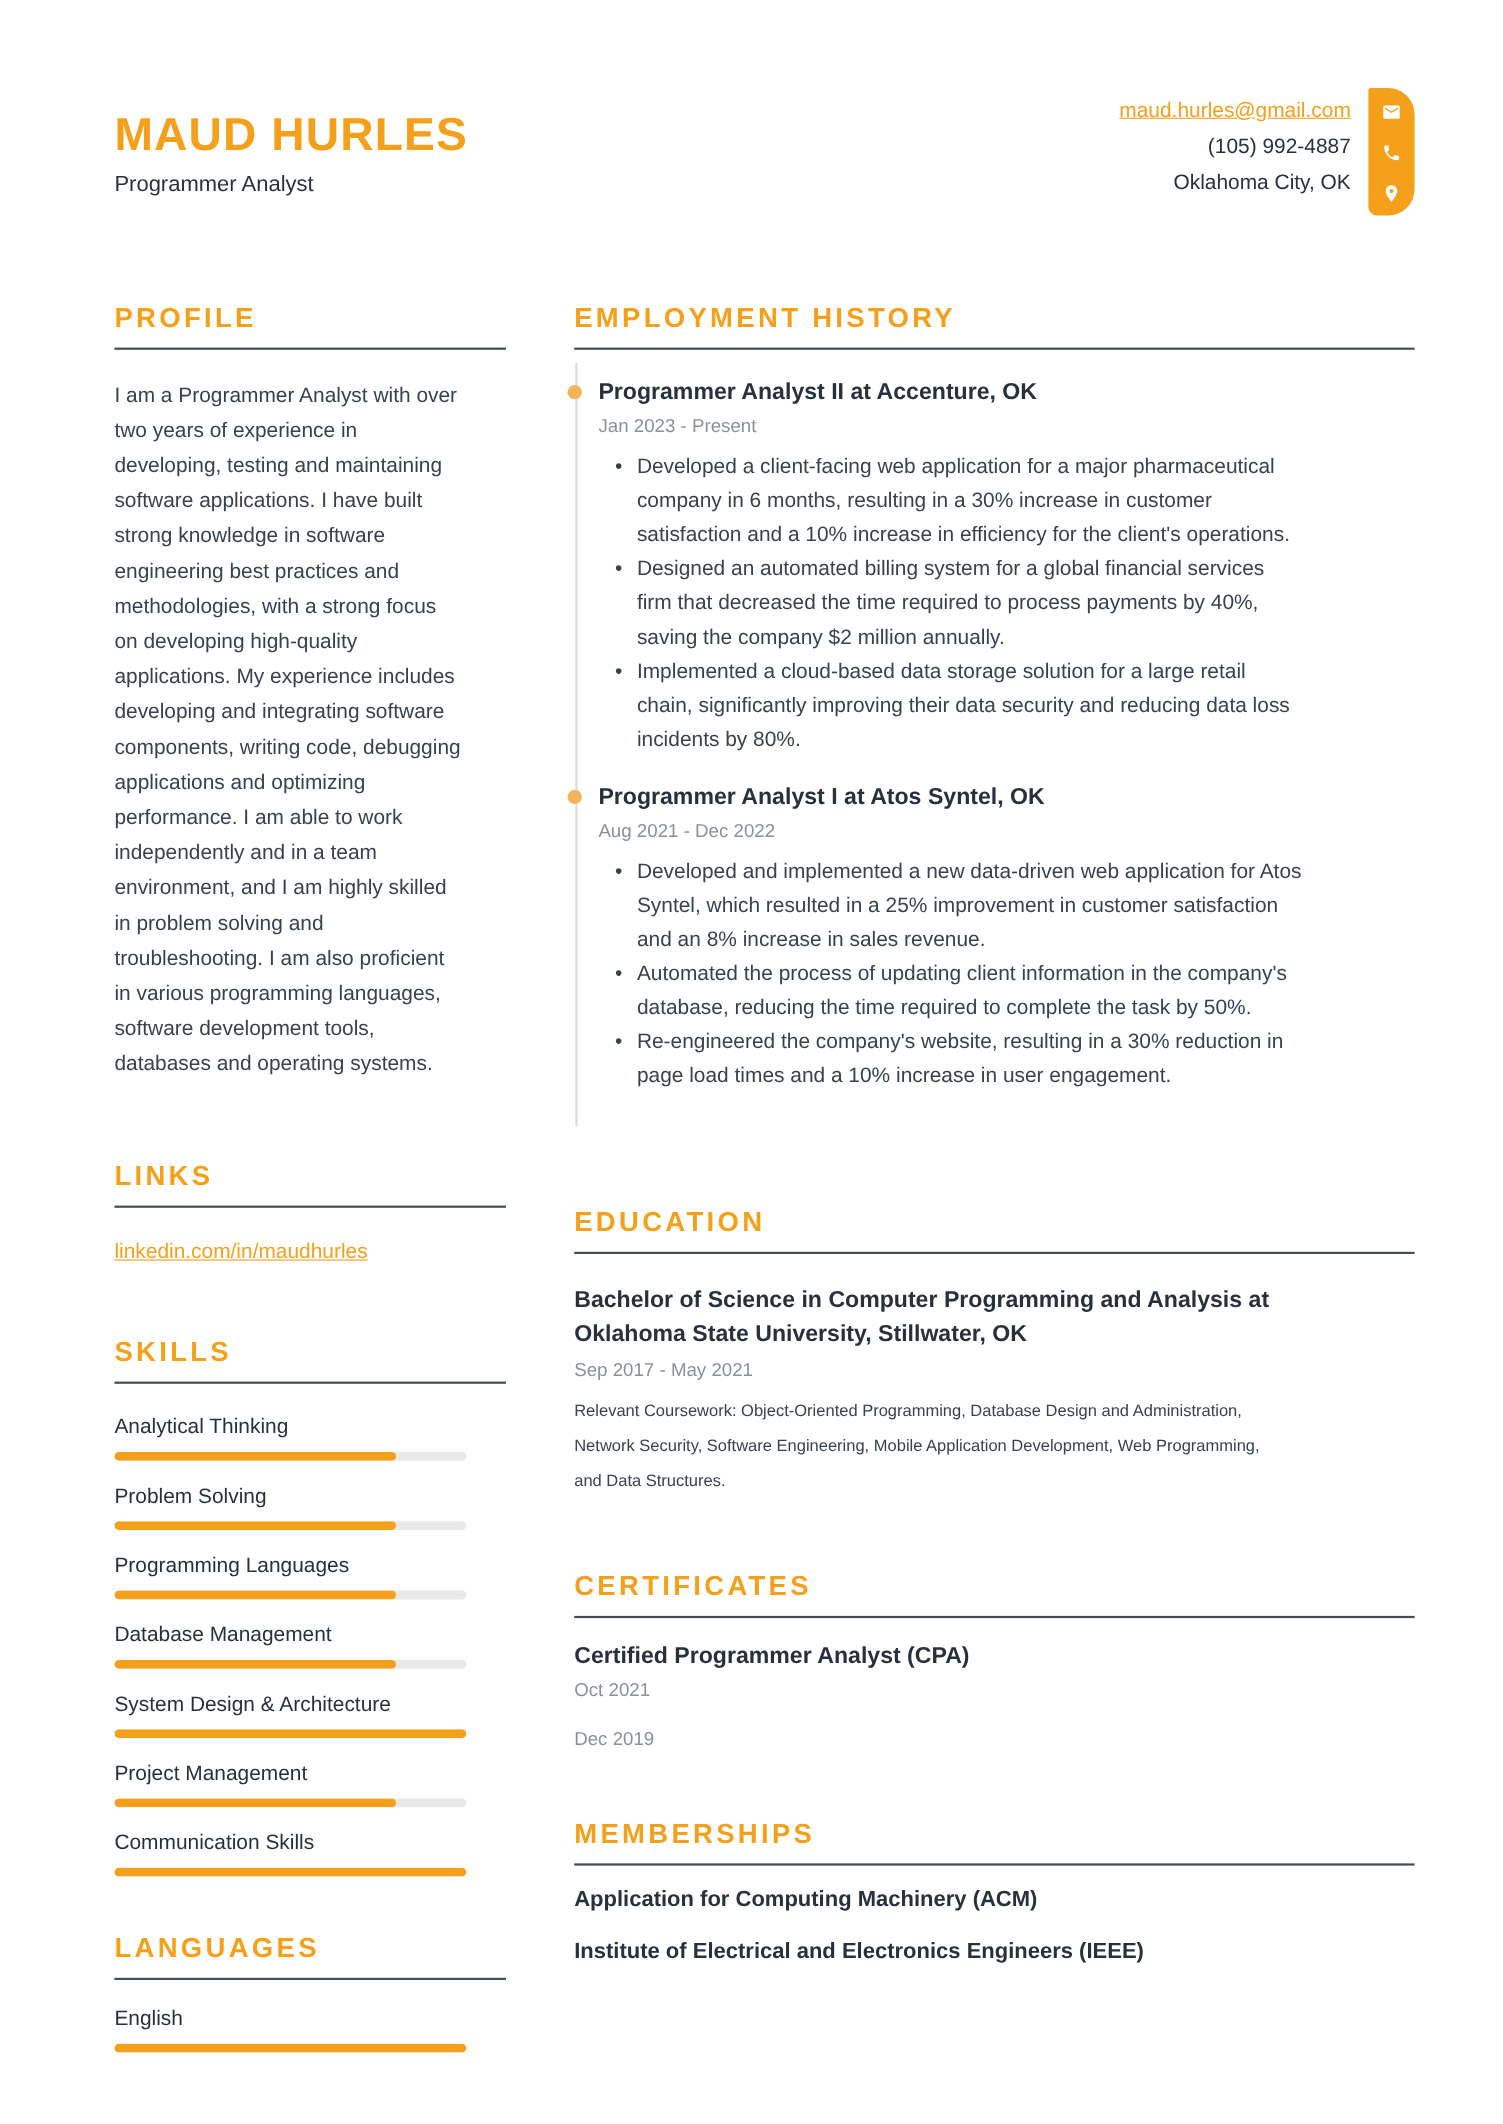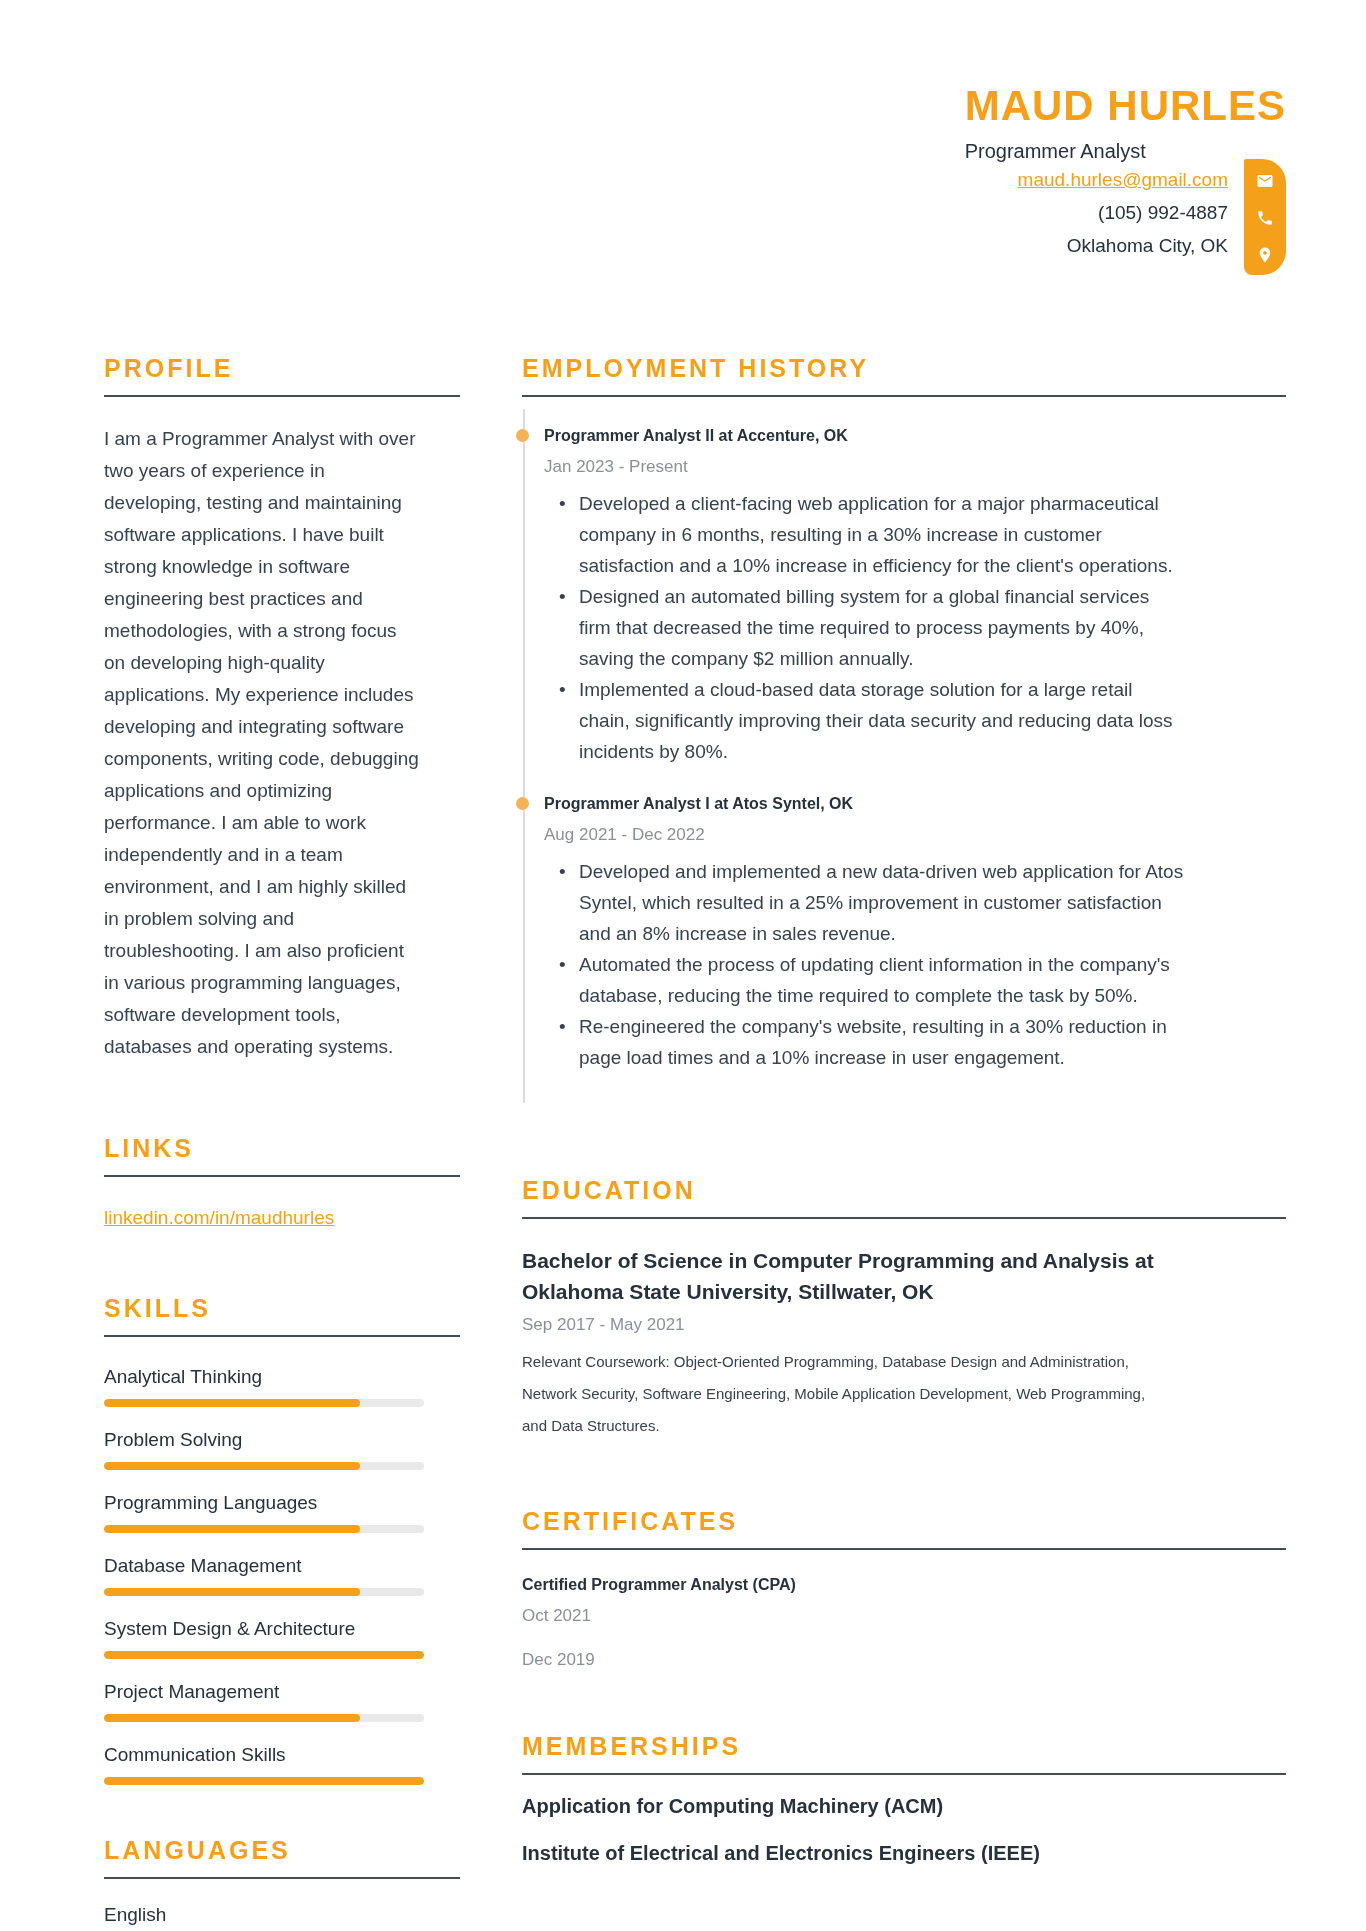--- a/index.html
+++ b/index.html
@@ -5,21 +5,21 @@
   :root{
     --accent:#F5A01B; --dot:#F4B35A; --dark:#26313C; --body:#37424D;
     --muted:#8A9098; --rule:#444C54; --track:#E9E9EA; --timeline:#D9DBDE;
   }
   *{margin:0;padding:0;box-sizing:border-box;}
   html,body{background:#fff;}
   body{font-family:"Liberation Sans", sans-serif;color:var(--body);}
   .page{width:1366px;height:1931px;background:#fff;padding:84px 80px 0 104px;overflow:hidden;position:relative;}
 
   
-  .header{display:flex;justify-content:space-between;align-items:flex-end;flex-direction:column;}
+  .header{display:flex;justify-content:space-between;align-items:center;}
   .name{font-size:42px;font-weight:700;color:var(--accent);letter-spacing:1px;line-height:1.05;}
   .subtitle{font-size:20px;color:var(--dark);margin-top:12px;}
   .contact-wrap{display:flex;align-items:flex-start;gap:16px;}
   .contact-text{text-align:right;font-size:19px;line-height:33px;color:var(--dark);}
   .contact-text a{color:var(--accent);}
   .icon-box{background:var(--accent);width:42px;padding:13px 0 11px;display:flex;flex-direction:column;align-items:center;gap:19px;border-radius:2px 24px 24px 8px;margin-top:-4px;}
   .cicon{display:flex;}
   .cicon svg{width:18px;height:18px;fill:#fff;}
 
   
@@ -39,21 +39,21 @@
   .skill-label{font-size:19px;line-height:24px;color:var(--dark);}
   .bar-track{width:320px;height:8px;border-radius:4px;background:var(--track);margin-top:10px;overflow:hidden;}
   .bar-fill{height:100%;border-radius:4px;background:var(--accent);}
   .sec-languages{margin-top:50px;}
   .sec-languages .skill-list{margin-top:24px;}
 
   
   .timeline{margin-top:12px;border-left:2px solid var(--timeline);padding:14px 0 6px 19px;margin-left:1px;}
   .job{position:relative;margin-bottom:24px;}
   .tdot{position:absolute;left:-28px;top:6px;width:13px;height:13px;border-radius:50%;background:var(--dot);}
-  .item-title{font-size:16px;font-weight:700;color:var(--dark);line-height:26px;max-width:660px;}
+  .item-title{font-size:21px;font-weight:700;color:var(--dark);line-height:26px;max-width:660px;}
   .item-date{font-size:17px;color:var(--muted);margin-top:7px;line-height:22px;}
   ul.bullets{list-style:none;margin-top:10px;max-width:640px;}
   ul.bullets li{position:relative;padding-left:35px;font-size:19px;line-height:31px;}
   ul.bullets li::before{content:"\2022";position:absolute;left:15px;color:var(--body);}
   .sec-education{margin-top:72px;}
   .edu-degree{margin-top:26px;font-size:21px;font-weight:700;color:var(--dark);line-height:31px;max-width:640px;}
   .edu-desc{margin-top:10px;font-size:15px;line-height:32px;max-width:640px;}
   .sec-certificates{margin-top:64px;}
   .cert-list{margin-top:4px;}
   .cert-item{margin-top:22px;}

